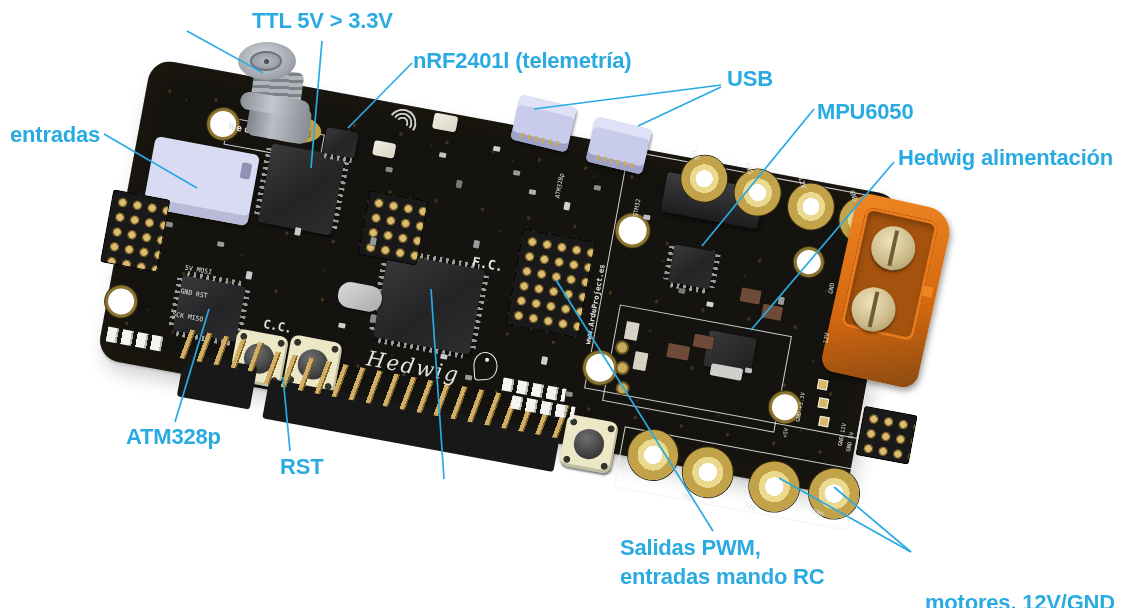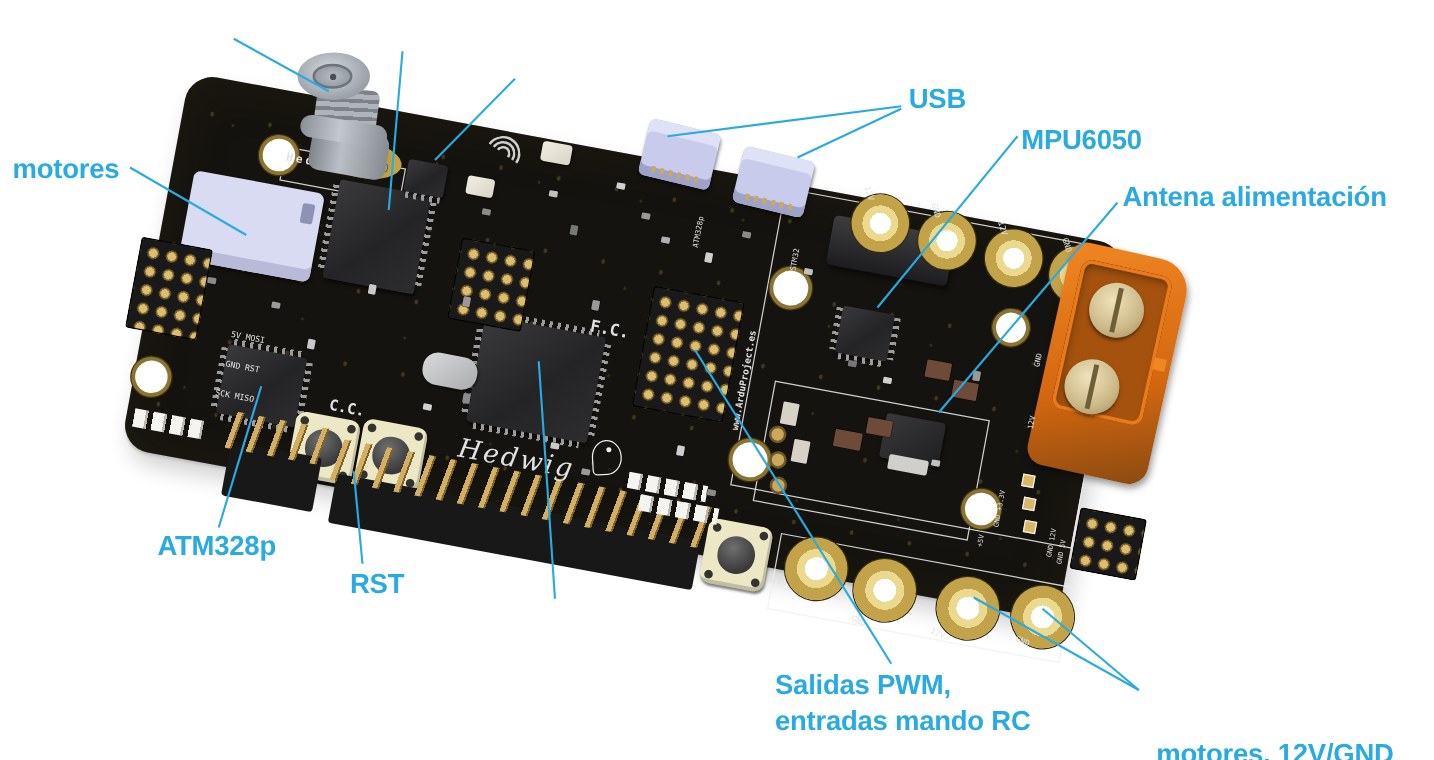--- a/index.html
+++ b/index.html
@@ -276,23 +276,25 @@
       <line x1="894" y1="162" x2="751" y2="330"></line>
       <line x1="175" y1="422" x2="209" y2="309"></line>
       <line x1="290" y1="451" x2="283" y2="377"></line>
       <line x1="444" y1="479" x2="431" y2="289"></line>
       <line x1="713" y1="531" x2="556" y2="280"></line>
       <line x1="911" y1="552" x2="779" y2="478"></line>
       <line x1="911" y1="552" x2="834" y2="487"></line>
     </g>
   </svg>
 
-  <div class="callout" style="left:10px;top:122px">motores</div>
+  <div class="callout" style="left:252px;top:8px">TTL 5V &gt; 3.3V</div>
+  <div class="callout" style="left:10px;top:122px">entradas</div>
+  <div class="callout" style="left:413px;top:48px">nRF2401l (telemetría)</div>
   <div class="callout" style="left:727px;top:66px">USB</div>
   <div class="callout" style="left:817px;top:99px">MPU6050</div>
-  <div class="callout" style="left:898px;top:145px">Antena alimentación</div>
+  <div class="callout" style="left:898px;top:145px">Hedwig alimentación</div>
   <div class="callout" style="left:126px;top:424px">ATM328p</div>
   <div class="callout" style="left:280px;top:454px">RST</div>
   <div class="callout" style="left:620px;top:535px">Salidas PWM,</div>
   <div class="callout" style="left:620px;top:564px">entradas mando RC</div>
   <div class="callout" style="left:925px;top:590px">motores. 12V/GND</div>
 
 </div>
 
 </body></html>

